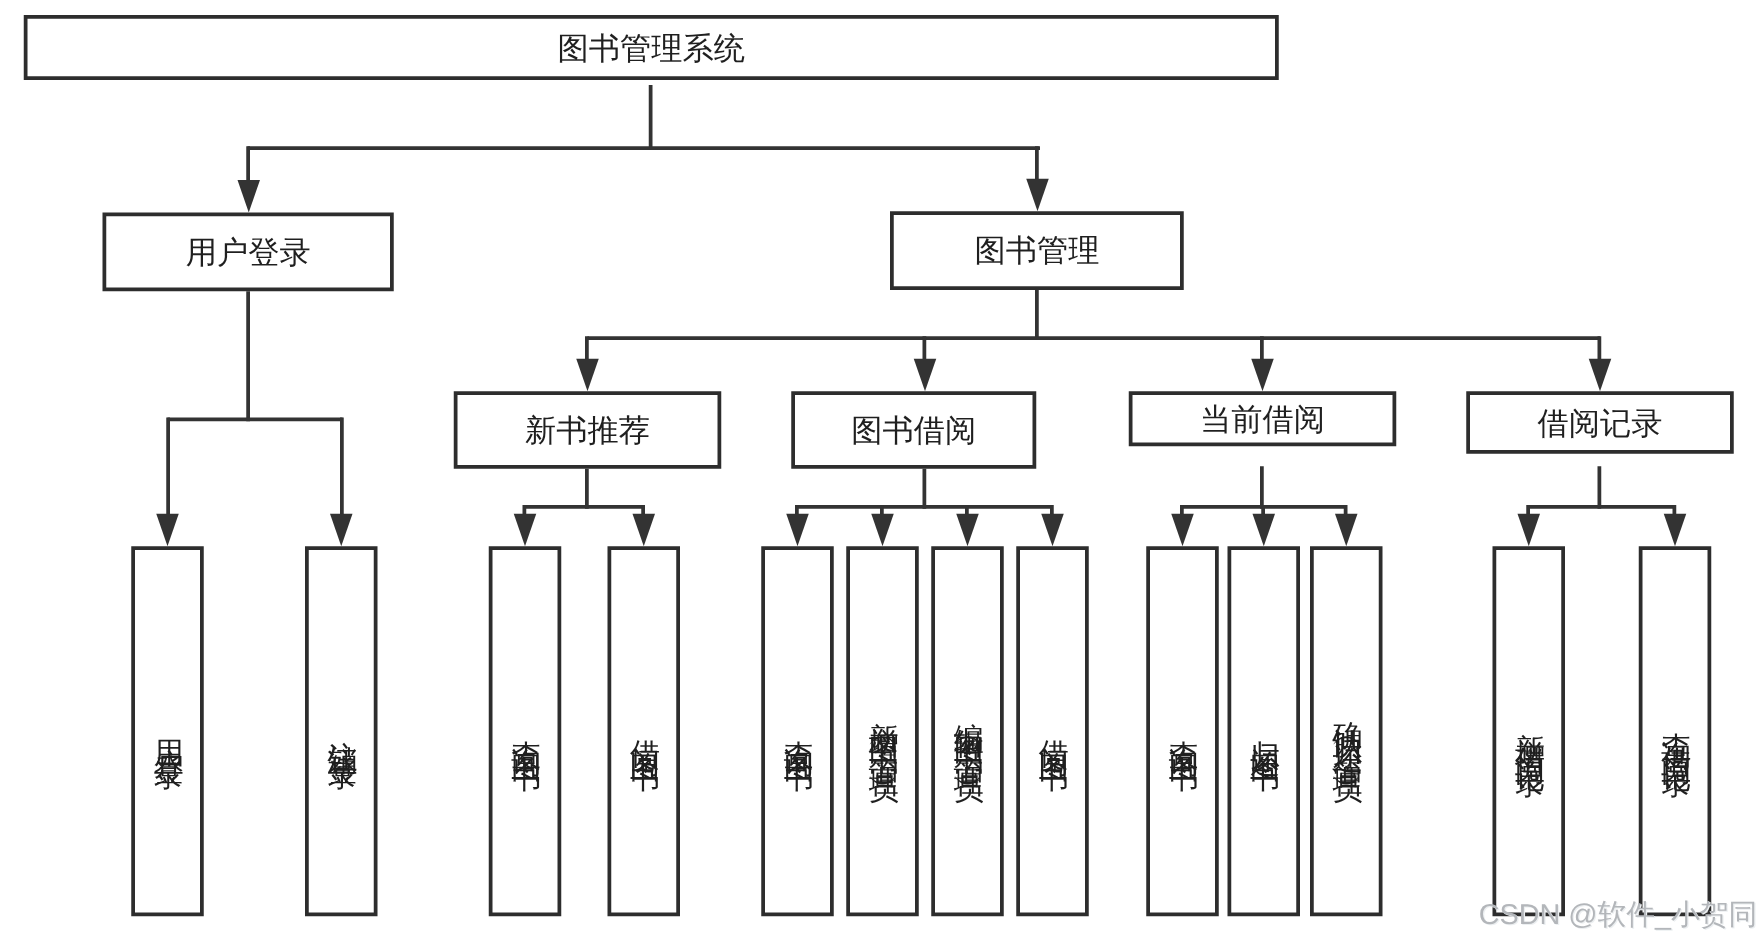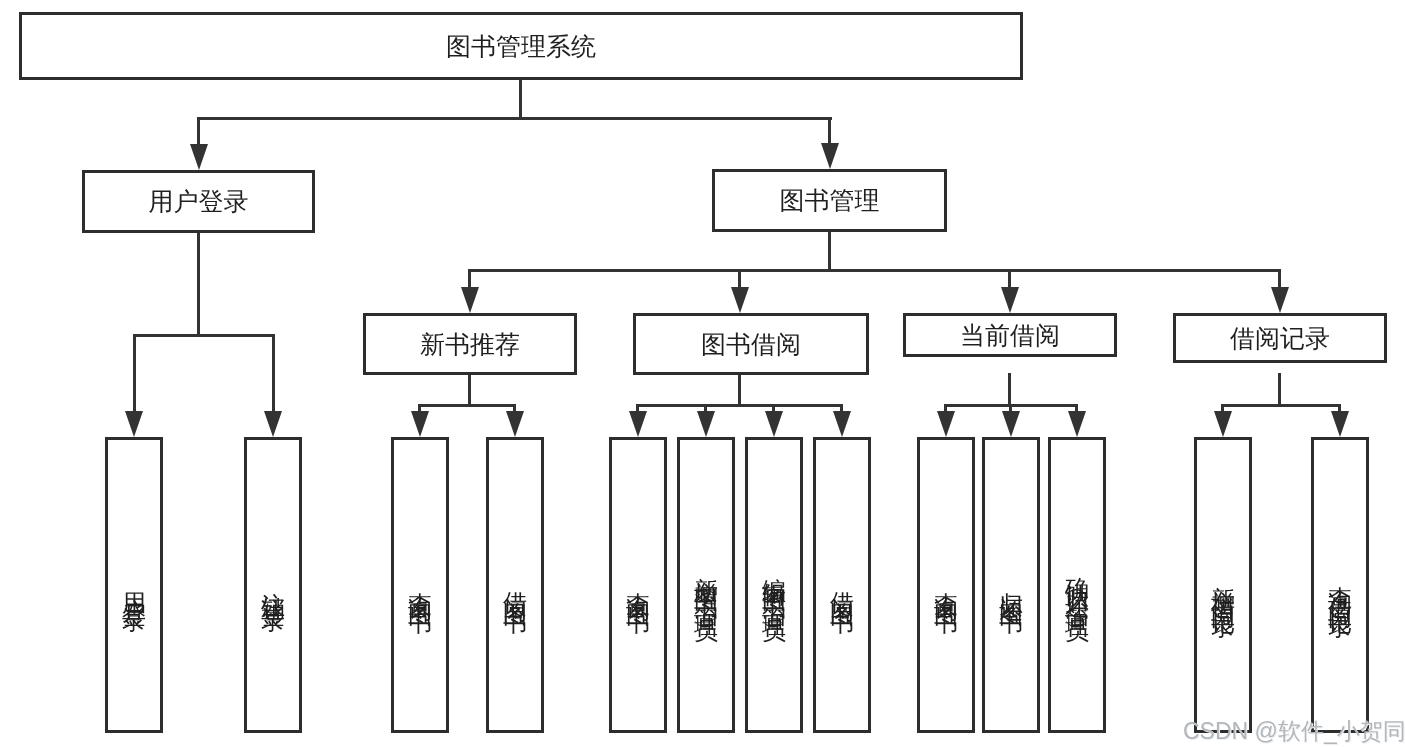--- a/index.html
+++ b/index.html
@@ -55,21 +55,21 @@
     text-shadow: 1px 1px 0 #eceff1;
     white-space: nowrap;
     z-index: 3;
   }
 </style>
 </head>
 <body>
 
 <div class="canvas">
 
-  <div class="box" style="left:19px; top:12px; width:1004px; height:68px;">图书管理系统</div>
+  <div class="box" style="left:19px; top:12px; width:1004px; height:52px;">图书管理系统</div>
 
   <div class="vline" style="left:519px; top:68px; height:52px;"></div>
   <div class="hline" style="left:198px; top:117px; width:634px;"></div>
   <div class="vline" style="left:197px; top:117px; height:30px;"></div>
   <div class="arrow" style="left:190px; top:144px;"></div>
   <div class="vline" style="left:828px; top:117px; height:29px;"></div>
   <div class="arrow" style="left:821px; top:143px;"></div>
 
   <div class="box" style="left:82px; top:170px; width:233px; height:63px;">用户登录</div>
   <div class="box" style="left:712px; top:169px; width:235px; height:63px;font-family:Liberation Serif, serif;">图书管理</div>
@@ -86,21 +86,21 @@
   <div class="vline" style="left:468px; top:269px; height:24px;"></div>
   <div class="arrow" style="left:461px; top:287px;"></div>
   <div class="vline" style="left:738px; top:269px; height:24px;"></div>
   <div class="arrow" style="left:731px; top:287px;"></div>
   <div class="vline" style="left:1008px; top:269px; height:24px;"></div>
   <div class="arrow" style="left:1001px; top:287px;"></div>
   <div class="vline" style="left:1278px; top:269px; height:24px;"></div>
   <div class="arrow" style="left:1271px; top:287px;"></div>
 
   <div class="box" style="left:363px; top:313px; width:214px; height:62px;">新书推荐</div>
-  <div class="box" style="left:633px; top:313px; width:236px; height:62px;">图书借阅</div>
+  <div class="box" style="left:633px; top:313px; width:196px; height:62px;">图书借阅</div>
   <div class="box" style="left:903px; top:313px; width:214px; height:44px;">当前借阅</div>
   <div class="box" style="left:1173px; top:313px; width:214px; height:50px;">借阅记录</div>
 
   <div class="vline" style="left:468px; top:373px; height:34px;"></div>
   <div class="hline" style="left:420px; top:404px; width:95px;"></div>
   <div class="vline" style="left:418px; top:404px; height:12px;"></div>
   <div class="arrow" style="left:411px; top:411px;"></div>
   <div class="vline" style="left:513px; top:404px; height:12px;"></div>
   <div class="arrow" style="left:506px; top:411px;"></div>
 

